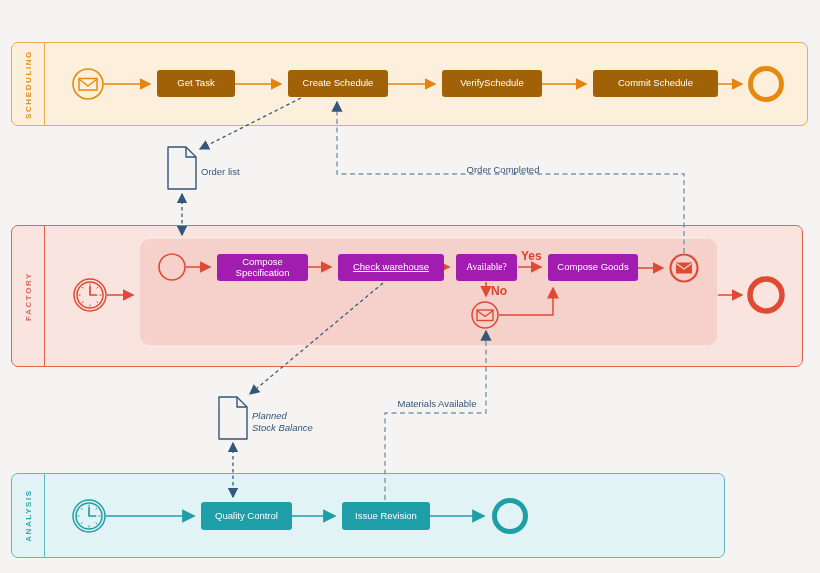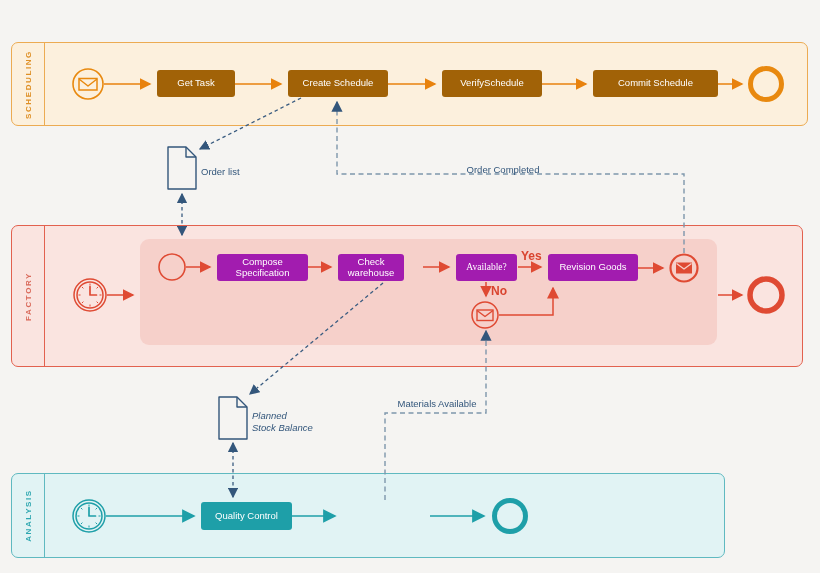--- a/index.html
+++ b/index.html
@@ -160,25 +160,26 @@
       <path d="M237,397 L237,407 L247,407" fill="none"></path>
     </g>
   </svg>
 
   <div class="task orange" style="left:157px;top:70px;width:78px;">Get Task</div>
   <div class="task orange" style="left:288px;top:70px;width:100px;">Create Schedule</div>
   <div class="task orange" style="left:442px;top:70px;width:100px;">VerifySchedule</div>
   <div class="task orange" style="left:593px;top:70px;width:125px;">Commit Schedule</div>
 
   <div class="task red" style="left:217px;top:254px;width:91px;">Compose Specification</div>
-  <div class="task red" style="left:338px;top:254px;width:66px;">Check warehouse</div>
+  <div class="task red" style="left:338px;top:254px;width:106px;text-decoration:underline;">Check warehouse</div>
   <div class="task red" style="left:456px;top:254px;width:61px;font-family:Liberation Serif, serif;">Available?</div>
-  <div class="task red" style="left:548px;top:254px;width:90px;">Revision Goods</div>
+  <div class="task red" style="left:548px;top:254px;width:90px;">Compose Goods</div>
 
   <div class="task teal" style="left:201px;top:502px;width:91px;">Quality Control</div>
+  <div class="task teal" style="left:342px;top:502px;width:88px;">Issue Revision</div>
 
   <div class="flow-label" style="left:201px;top:166px;">Order list</div>
   <div class="flow-label" style="left:252px;top:410px;line-height:1.3;font-style:italic;">
     <div>Planned</div>
     <div>Stock Balance</div>
   </div>
   <div class="flow-label centered" style="left:443px;top:164px;width:120px;">Order Completed</div>
   <div class="flow-label centered" style="left:377px;top:398px;width:120px;">Materials Available</div>
   <div class="yn-label" style="left:521px;top:249px;">Yes</div>
   <div class="yn-label" style="left:491px;top:284px;">No</div>

